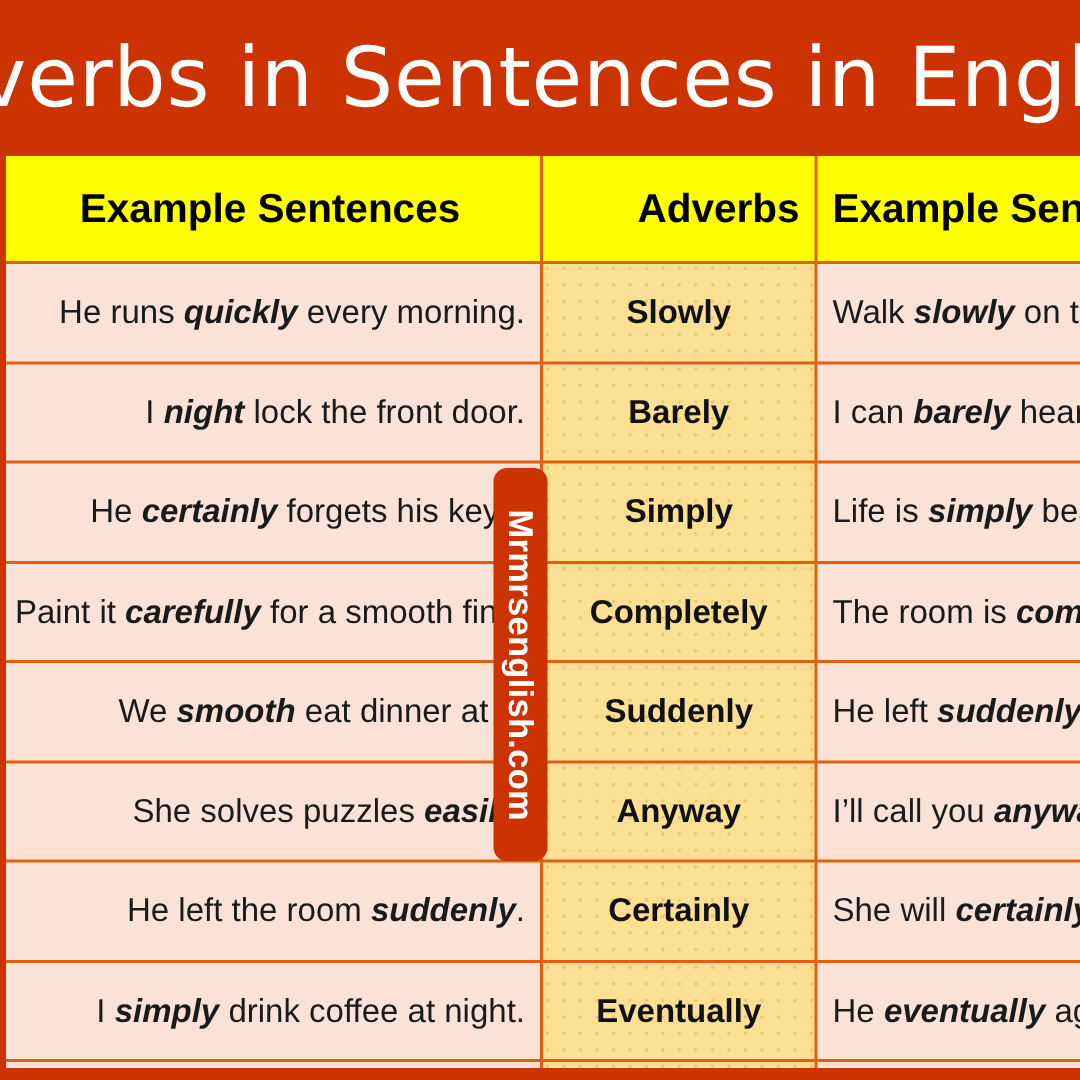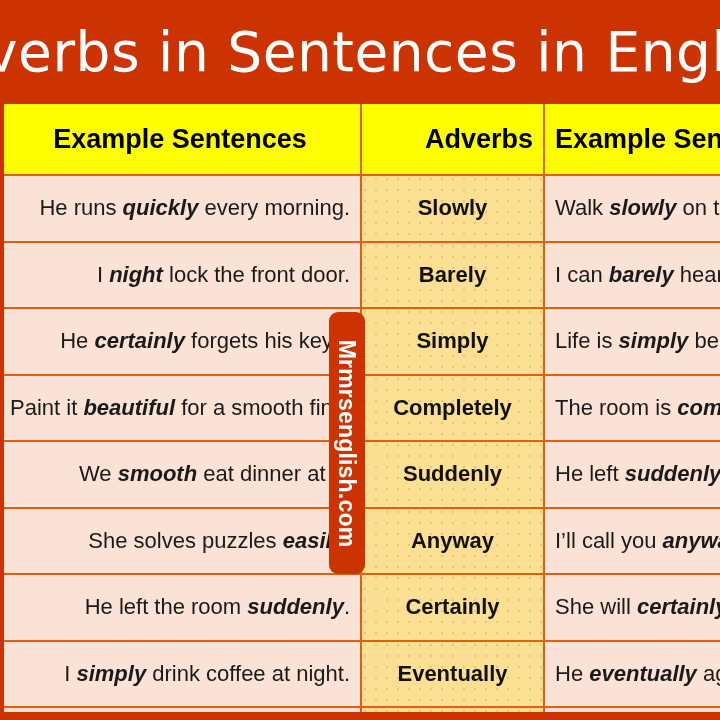--- a/index.html
+++ b/index.html
@@ -148,21 +148,21 @@
             <td class="col-a">I <b>night</b> lock the front door.</td>
             <td class="col-b">Barely</td>
             <td class="col-c">I can <b>barely</b> hear you.</td>
           </tr>
           <tr>
             <td class="col-a">He <b>certainly</b> forgets his keys.</td>
             <td class="col-b">Simply</td>
             <td class="col-c">Life is <b>simply</b> beautiful.</td>
           </tr>
           <tr>
-            <td class="col-a">Paint it <b>beautiful</b> for a smooth finish.</td>
+            <td class="col-a">Paint it <b>carefully</b> for a smooth finish.</td>
             <td class="col-b">Completely</td>
             <td class="col-c">The room is <b>completely</b> empty.</td>
           </tr>
           <tr>
             <td class="col-a">We <b>smooth</b> eat dinner at 8.</td>
             <td class="col-b">Suddenly</td>
             <td class="col-c">He left <b>suddenly</b> last night.</td>
           </tr>
           <tr>
             <td class="col-a">She solves puzzles <b>easily</b>.</td>

